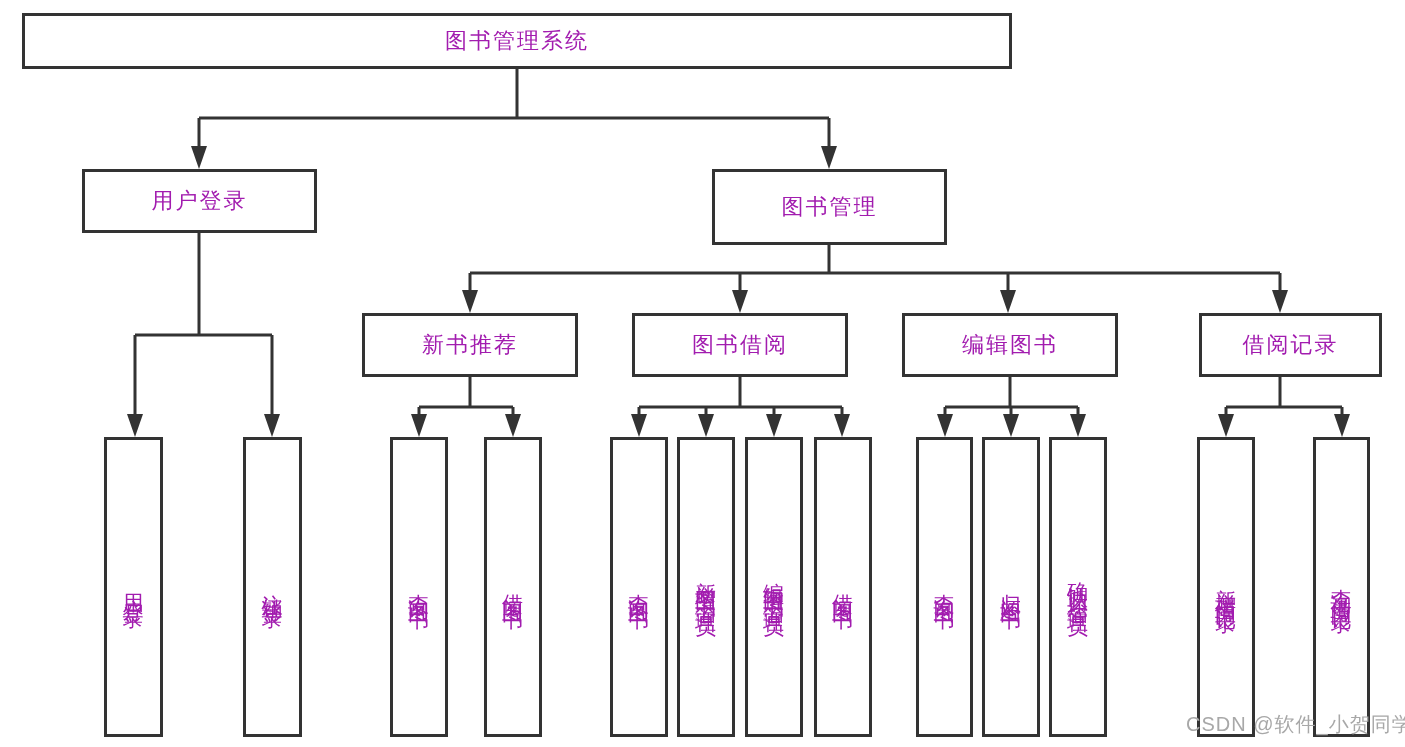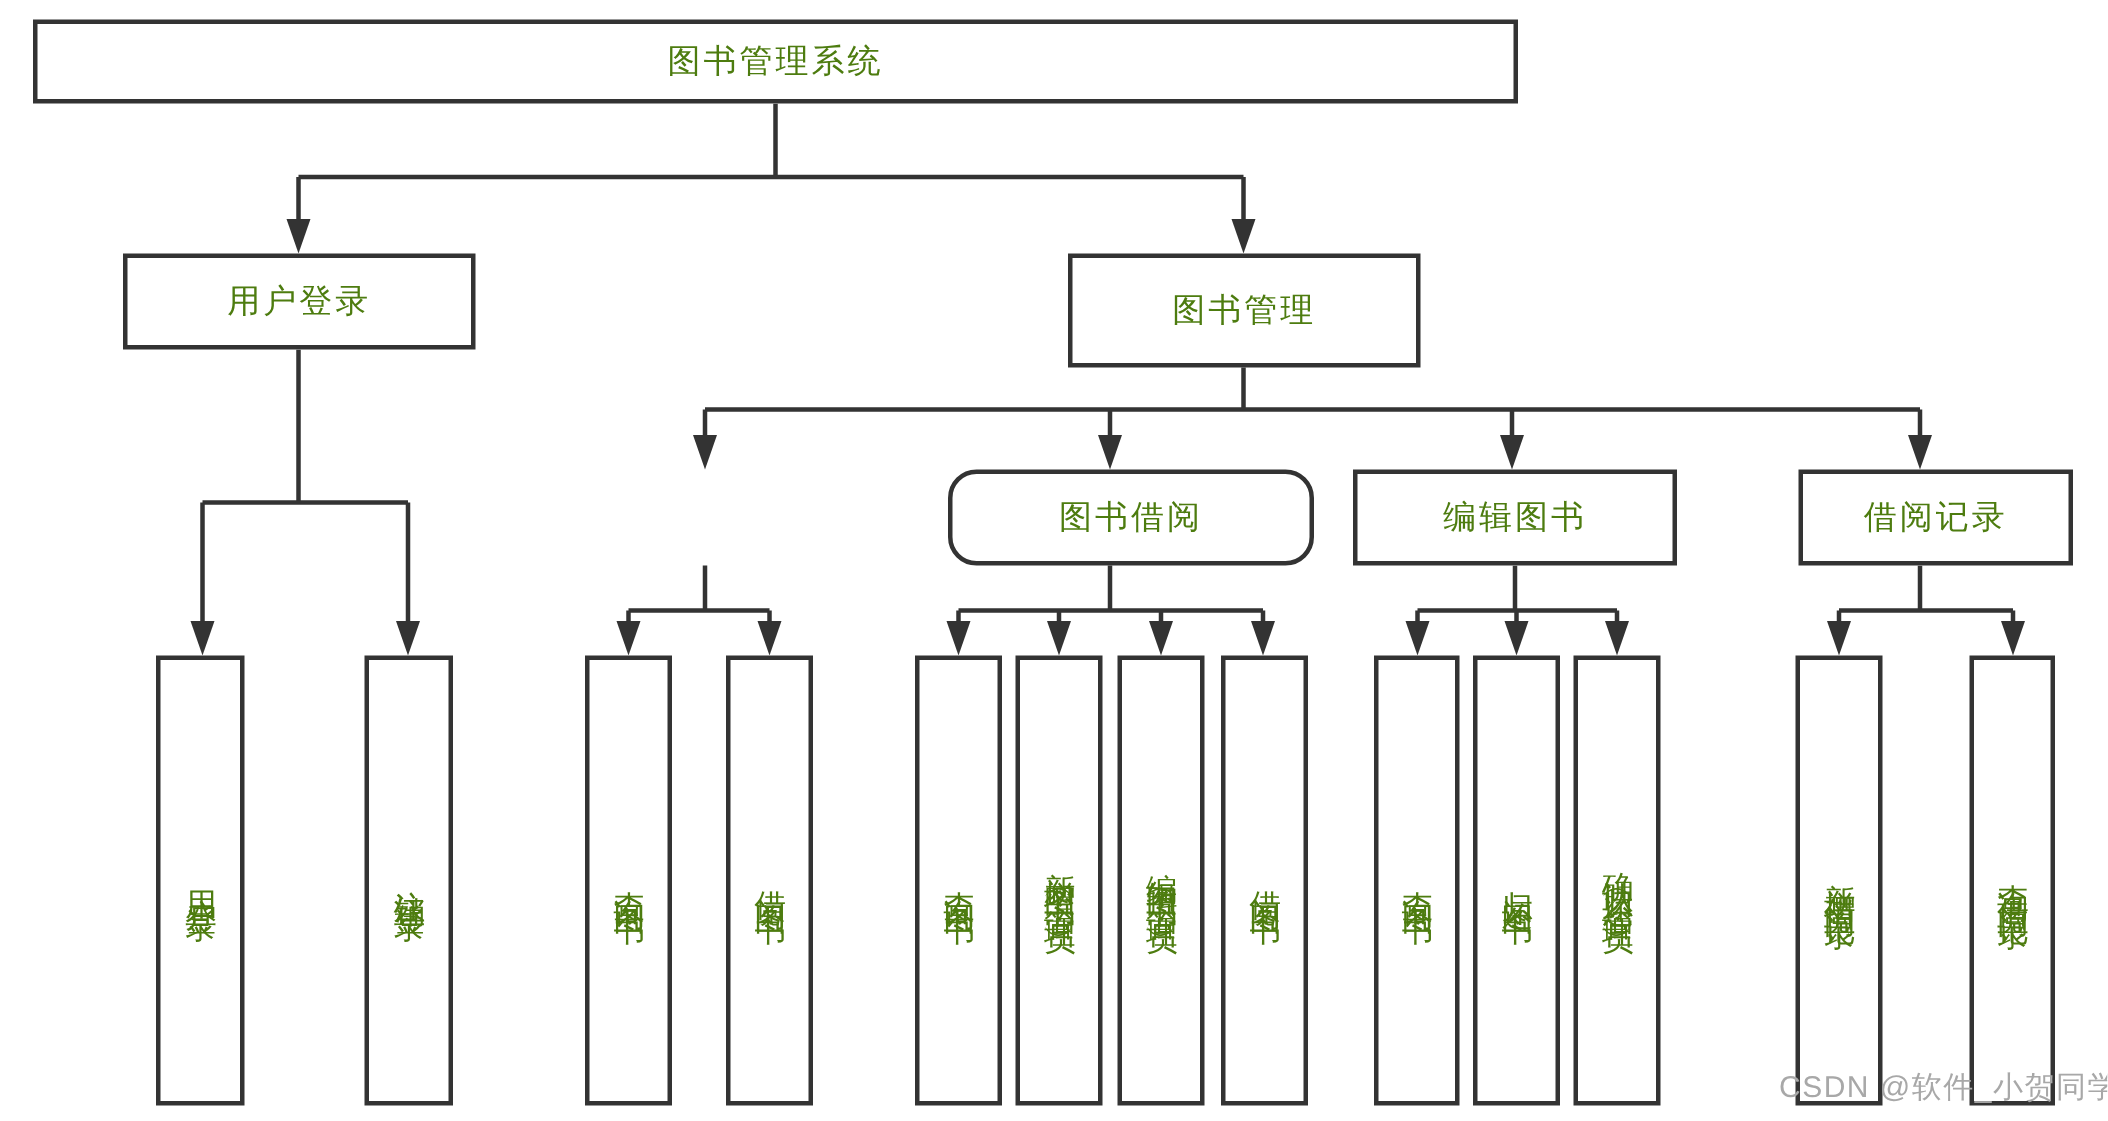--- a/index.html
+++ b/index.html
@@ -17,21 +17,21 @@
     pointer-events: none;
   }
   .node {
     position: absolute;
     box-sizing: border-box;
     border: 3px solid #333333;
     background: #ffffff;
     display: flex;
     align-items: center;
     justify-content: center;
-    color: #4d7c0f;
+    color: #a21caf;
   }
   .h {
     font-size: 22px;
     letter-spacing: 2px;
     white-space: nowrap;
   }
   .v {
     writing-mode: vertical-rl;
     text-orientation: mixed;
     font-size: 21px;
@@ -92,21 +92,22 @@
       <polygon points="1218,414 1234,414 1226,437"></polygon>
       <polygon points="1334,414 1350,414 1342,437"></polygon>
     </g>
   </svg>
 
   <div class="node h" style="left:22px; top:13px; width:990px; height:56px;">图书管理系统</div>
 
   <div class="node h" style="left:82px; top:169px; width:235px; height:64px;">用户登录</div>
   <div class="node h" style="left:712px; top:169px; width:235px; height:76px;">图书管理</div>
 
-  <div class="node h" style="left:632px; top:313px; width:244px; height:64px;border-radius:19px;">图书借阅</div>
+  <div class="node h" style="left:362px; top:313px; width:216px; height:64px;">新书推荐</div>
+  <div class="node h" style="left:632px; top:313px; width:216px; height:64px;">图书借阅</div>
   <div class="node h" style="left:902px; top:313px; width:216px; height:64px;">编辑图书</div>
   <div class="node h" style="left:1199px; top:313px; width:183px; height:64px;">借阅记录</div>
 
   <div class="node v" style="left:104px; top:437px; width:59px; height:300px;">用户登录</div>
   <div class="node v" style="left:243px; top:437px; width:59px; height:300px;">注销登录</div>
 
   <div class="node v" style="left:390px; top:437px; width:58px; height:300px;">查询图书</div>
   <div class="node v" style="left:484px; top:437px; width:58px; height:300px;">借阅图书</div>
 
   <div class="node v" style="left:610px; top:437px; width:58px; height:300px;">查询图书</div>

